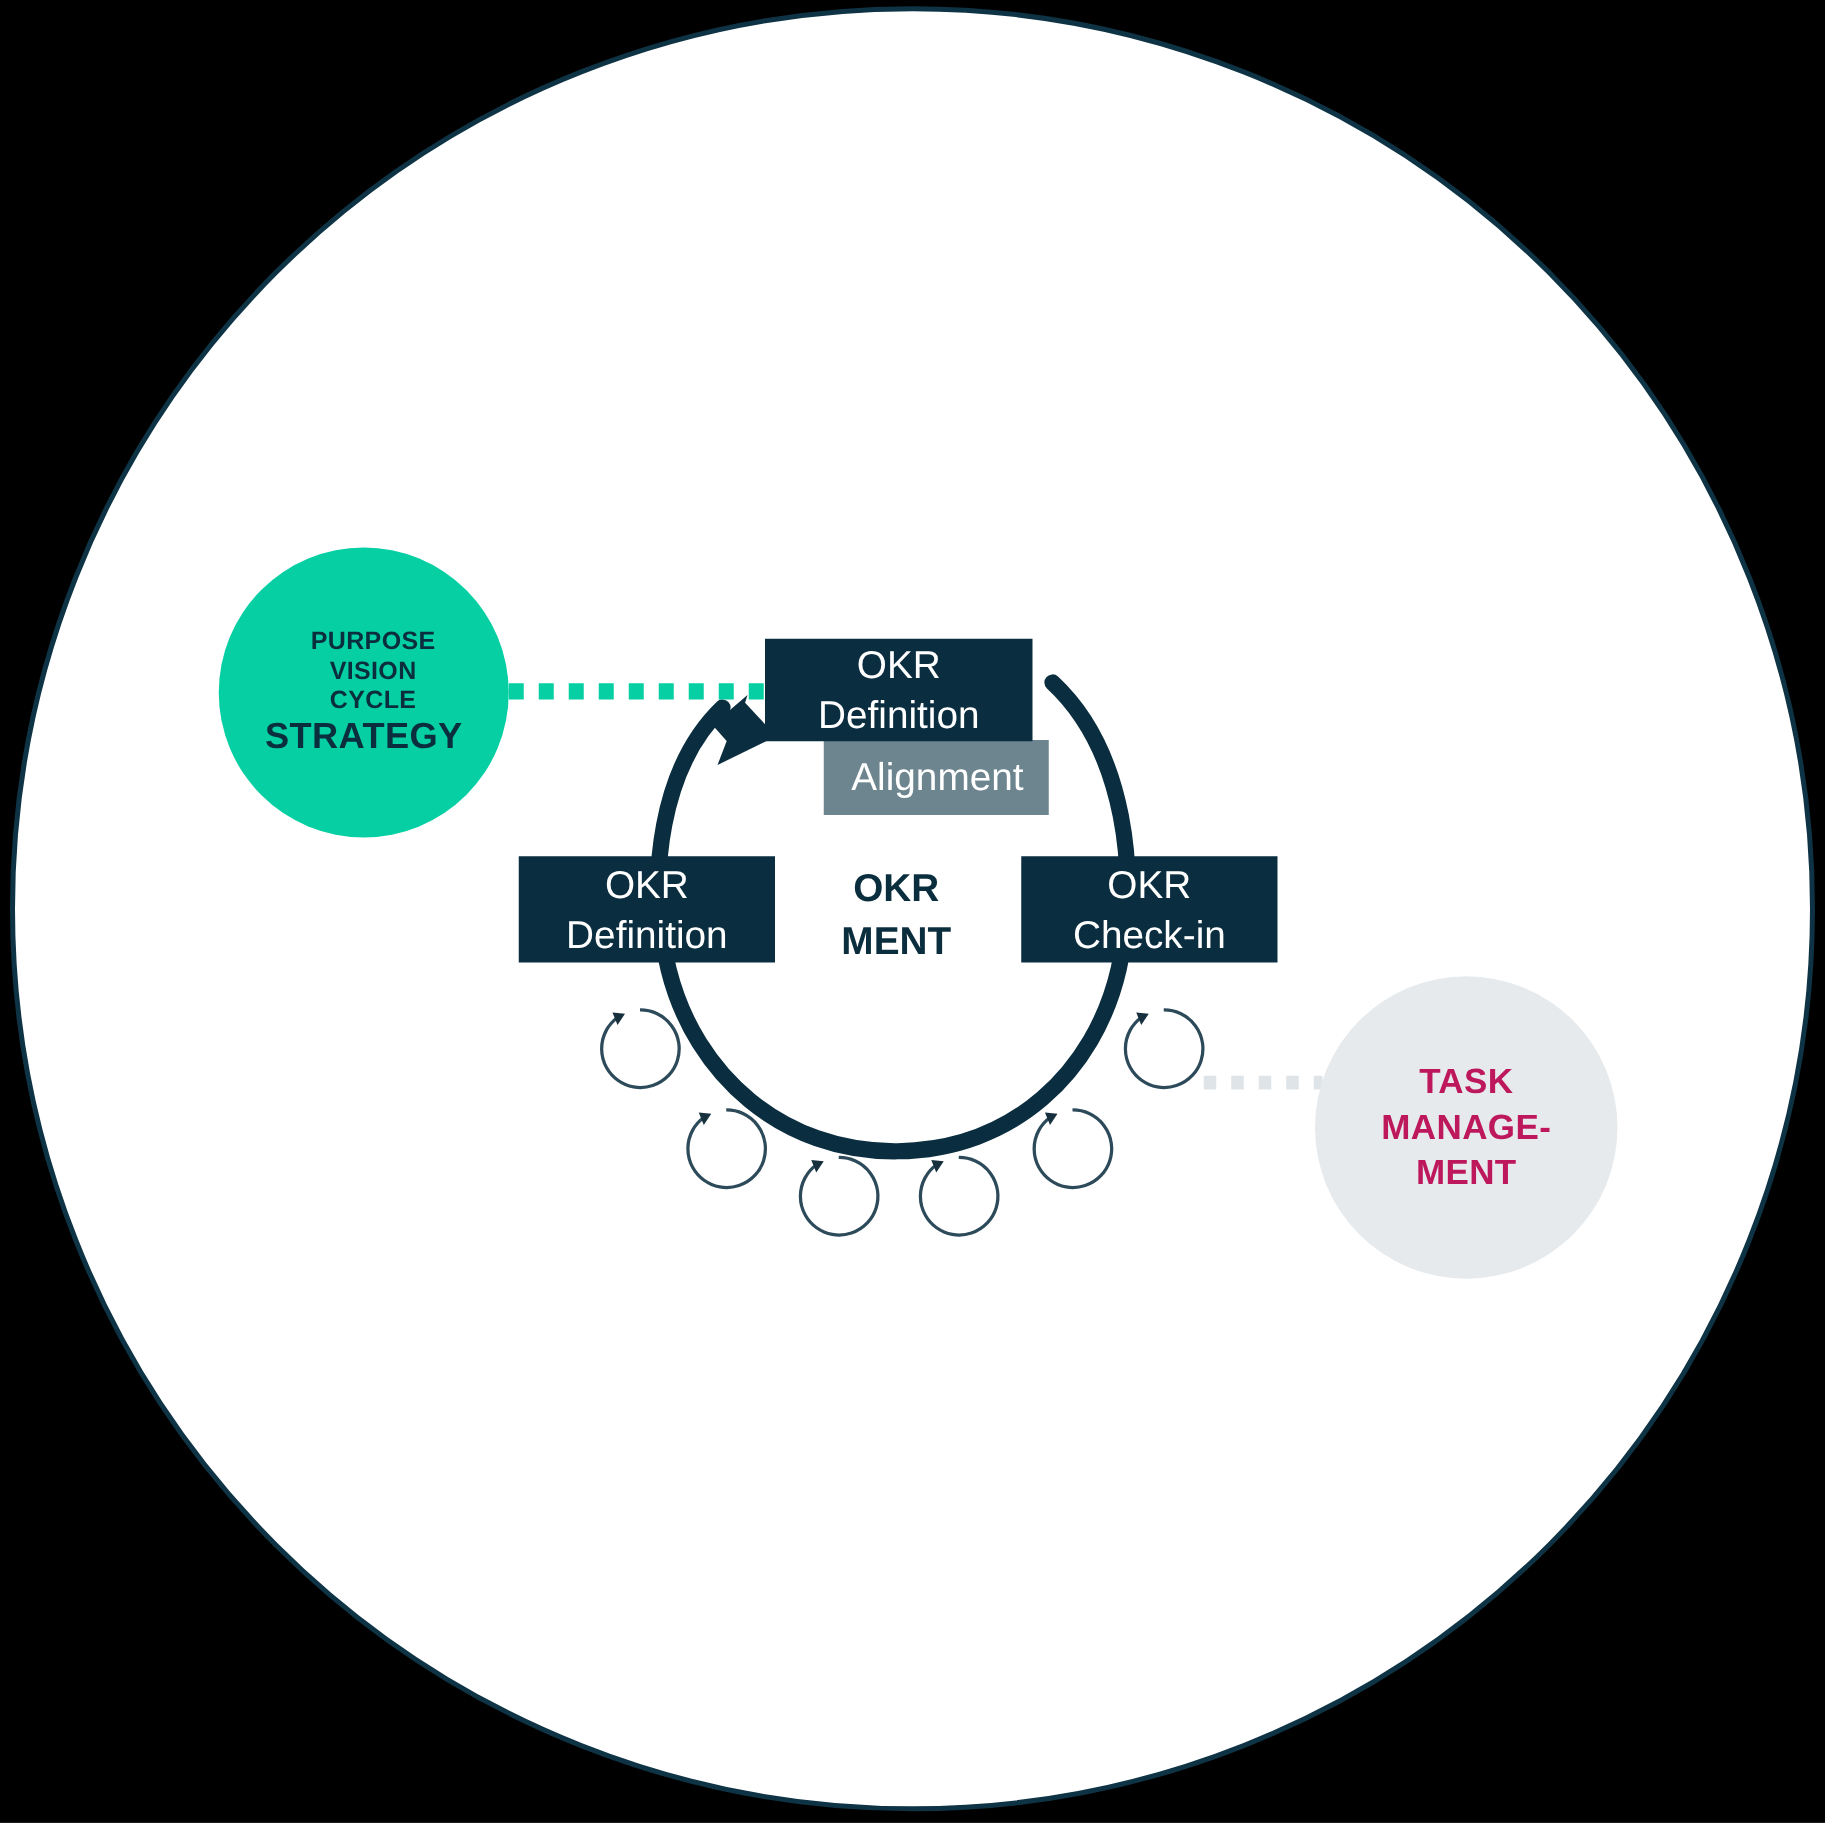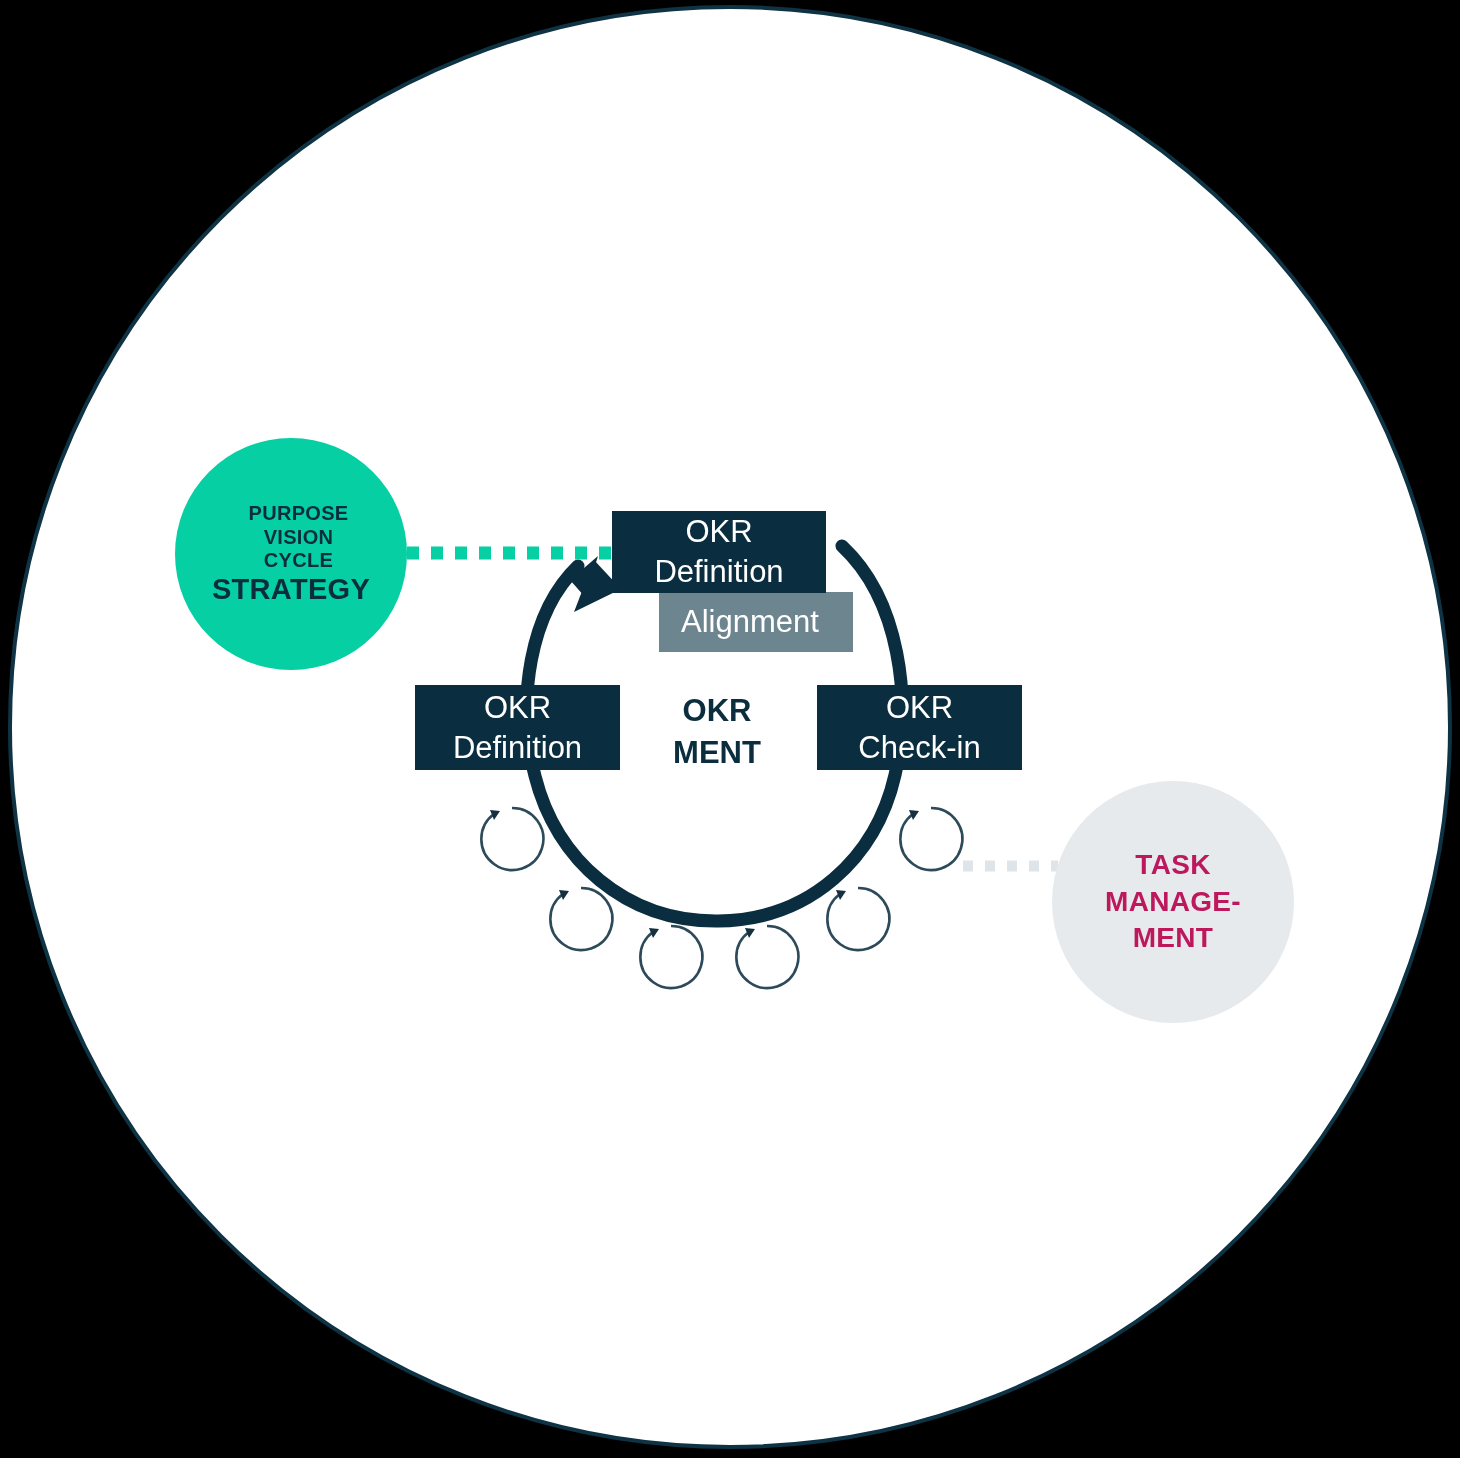--- a/index.html
+++ b/index.html
@@ -109,21 +109,21 @@
     line-height: 1.28;
     box-sizing: border-box;
   }
   .box-definition {
     left: 612px;  top: 511px;
     width: 214px; height: 82px;
     z-index: 6;
   }
   .box-alignment {
     left: 659px;  top: 592px;
-    width: 194px; height: 60px;
+    width: 180px; height: 60px;
     background: #6d858f;
     z-index: 5;
     font-size: 31px;
     padding-left: 22px;
     justify-content: flex-start;
   }
   .box-reflection {
     left: 415px;  top: 685px;
     width: 205px; height: 85px;
     z-index: 6;

